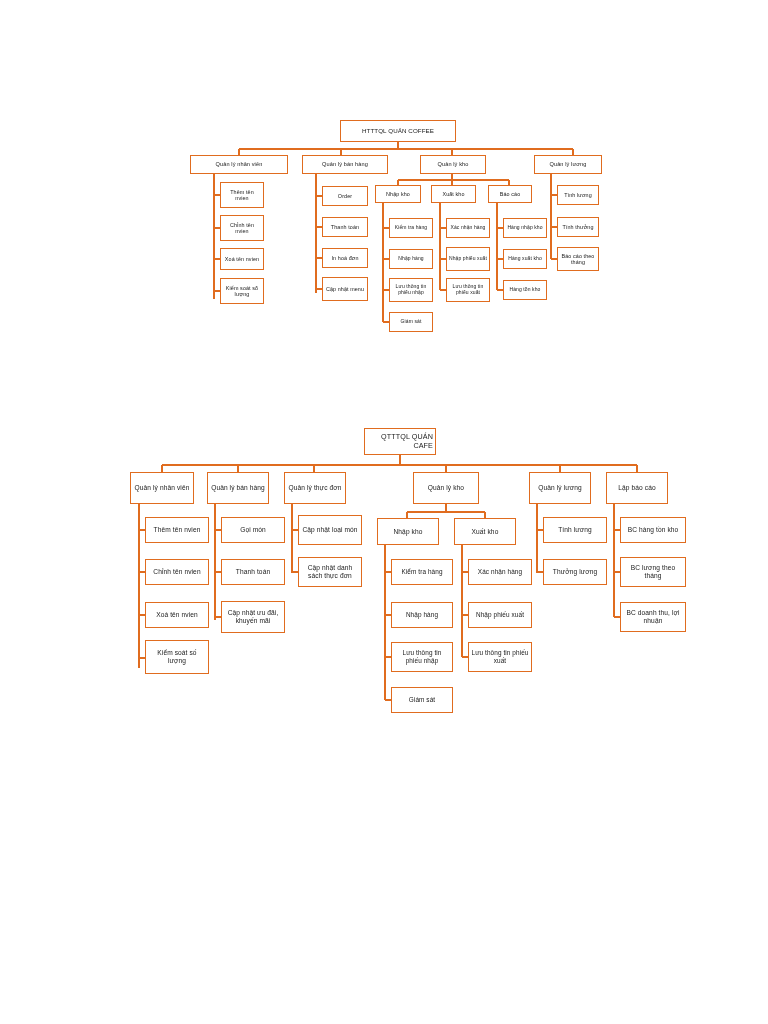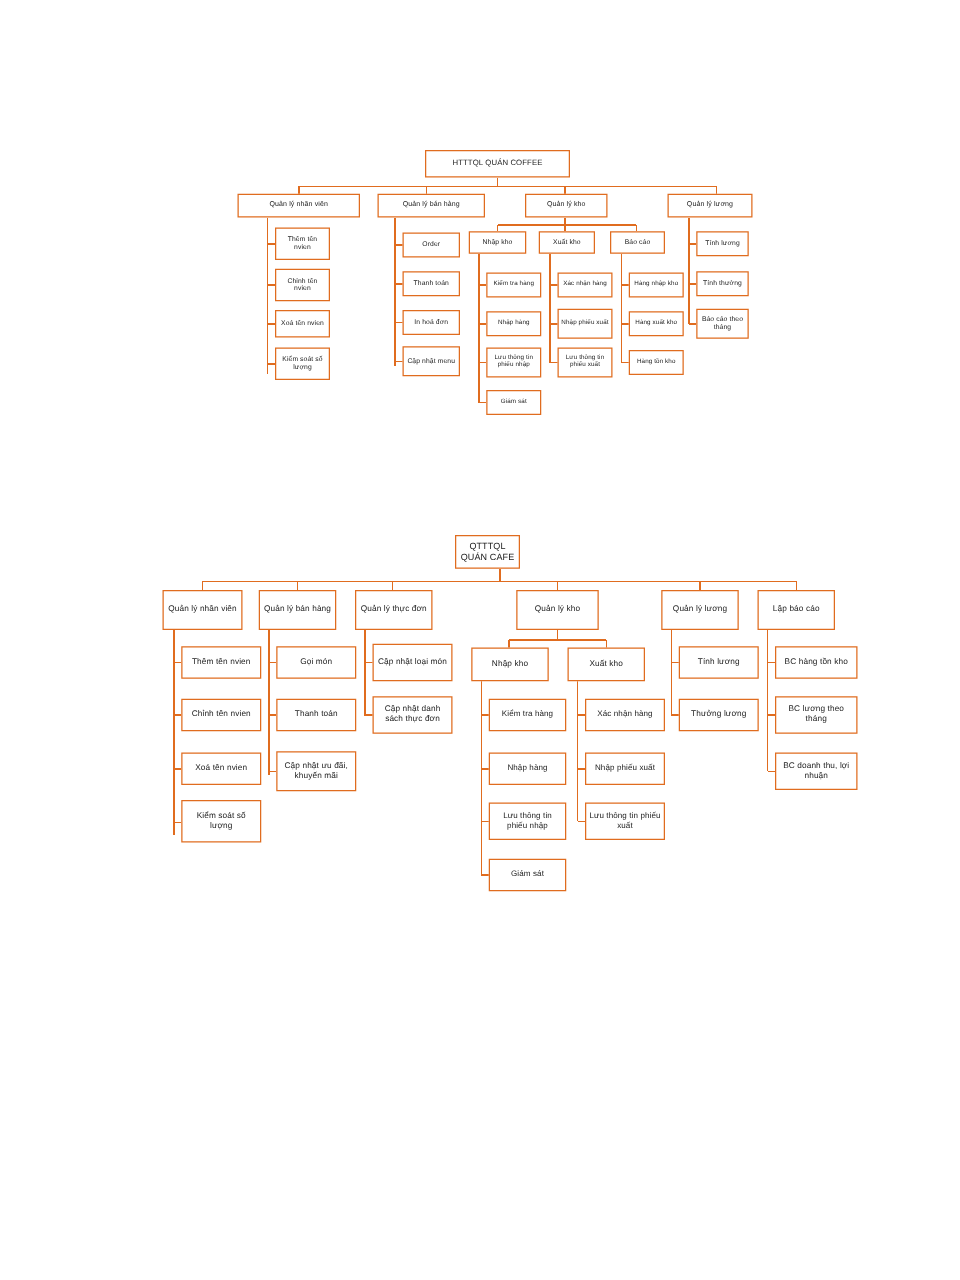--- a/index.html
+++ b/index.html
@@ -201,21 +201,21 @@
   <div class="node lvl3" style="left:446px; top:278px; width:44px; height:24px;">Lưu thông tin phiếu xuất</div>
 
   <div class="node lvl3" style="left:503px; top:218px; width:44px; height:20px;">Hàng nhập kho</div>
   <div class="node lvl3" style="left:503px; top:249px; width:44px; height:20px;">Hàng xuất kho</div>
   <div class="node lvl3" style="left:503px; top:280px; width:44px; height:20px;">Hàng tồn kho</div>
 
   <div class="node lvl2" style="left:557px; top:185px; width:42px; height:20px;">Tính lương</div>
   <div class="node lvl2" style="left:557px; top:217px; width:42px; height:20px;">Tính thưởng</div>
   <div class="node lvl2" style="left:557px; top:247px; width:42px; height:24px;">Báo cáo theo tháng</div>
 
-  <div class="node d2root" style="left:364px; top:428px; width:52px; height:27px;">QTTTQL QUÁN CAFE</div>
+  <div class="node d2root" style="left:364px; top:428px; width:72px; height:27px;text-align:right;">QTTTQL QUÁN CAFE</div>
 
   <div class="node d2lvl1" style="left:130px; top:472px; width:64px; height:32px;">Quản lý nhân viên</div>
   <div class="node d2lvl1" style="left:207px; top:472px; width:62px; height:32px;">Quản lý bán hàng</div>
   <div class="node d2lvl1" style="left:284px; top:472px; width:62px; height:32px;">Quản lý thực đơn</div>
   <div class="node d2lvl1" style="left:413px; top:472px; width:66px; height:32px;">Quản lý kho</div>
   <div class="node d2lvl1" style="left:529px; top:472px; width:62px; height:32px;">Quản lý lương</div>
   <div class="node d2lvl1" style="left:606px; top:472px; width:62px; height:32px;">Lập báo cáo</div>
 
   <div class="node d2lvl2" style="left:145px; top:517px; width:64px; height:26px;">Thêm tên nvien</div>
   <div class="node d2lvl2" style="left:145px; top:559px; width:64px; height:26px;">Chỉnh tên nvien</div>

